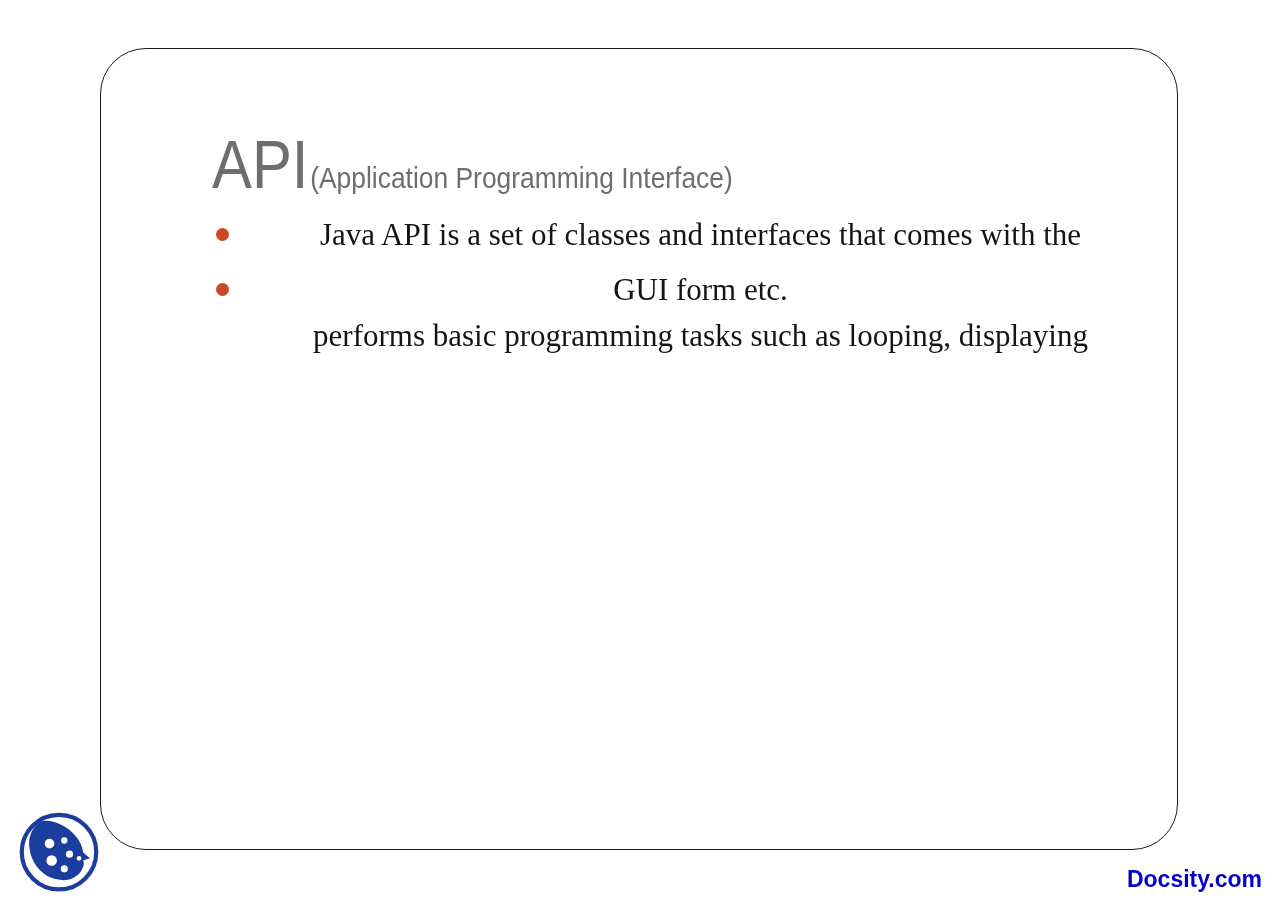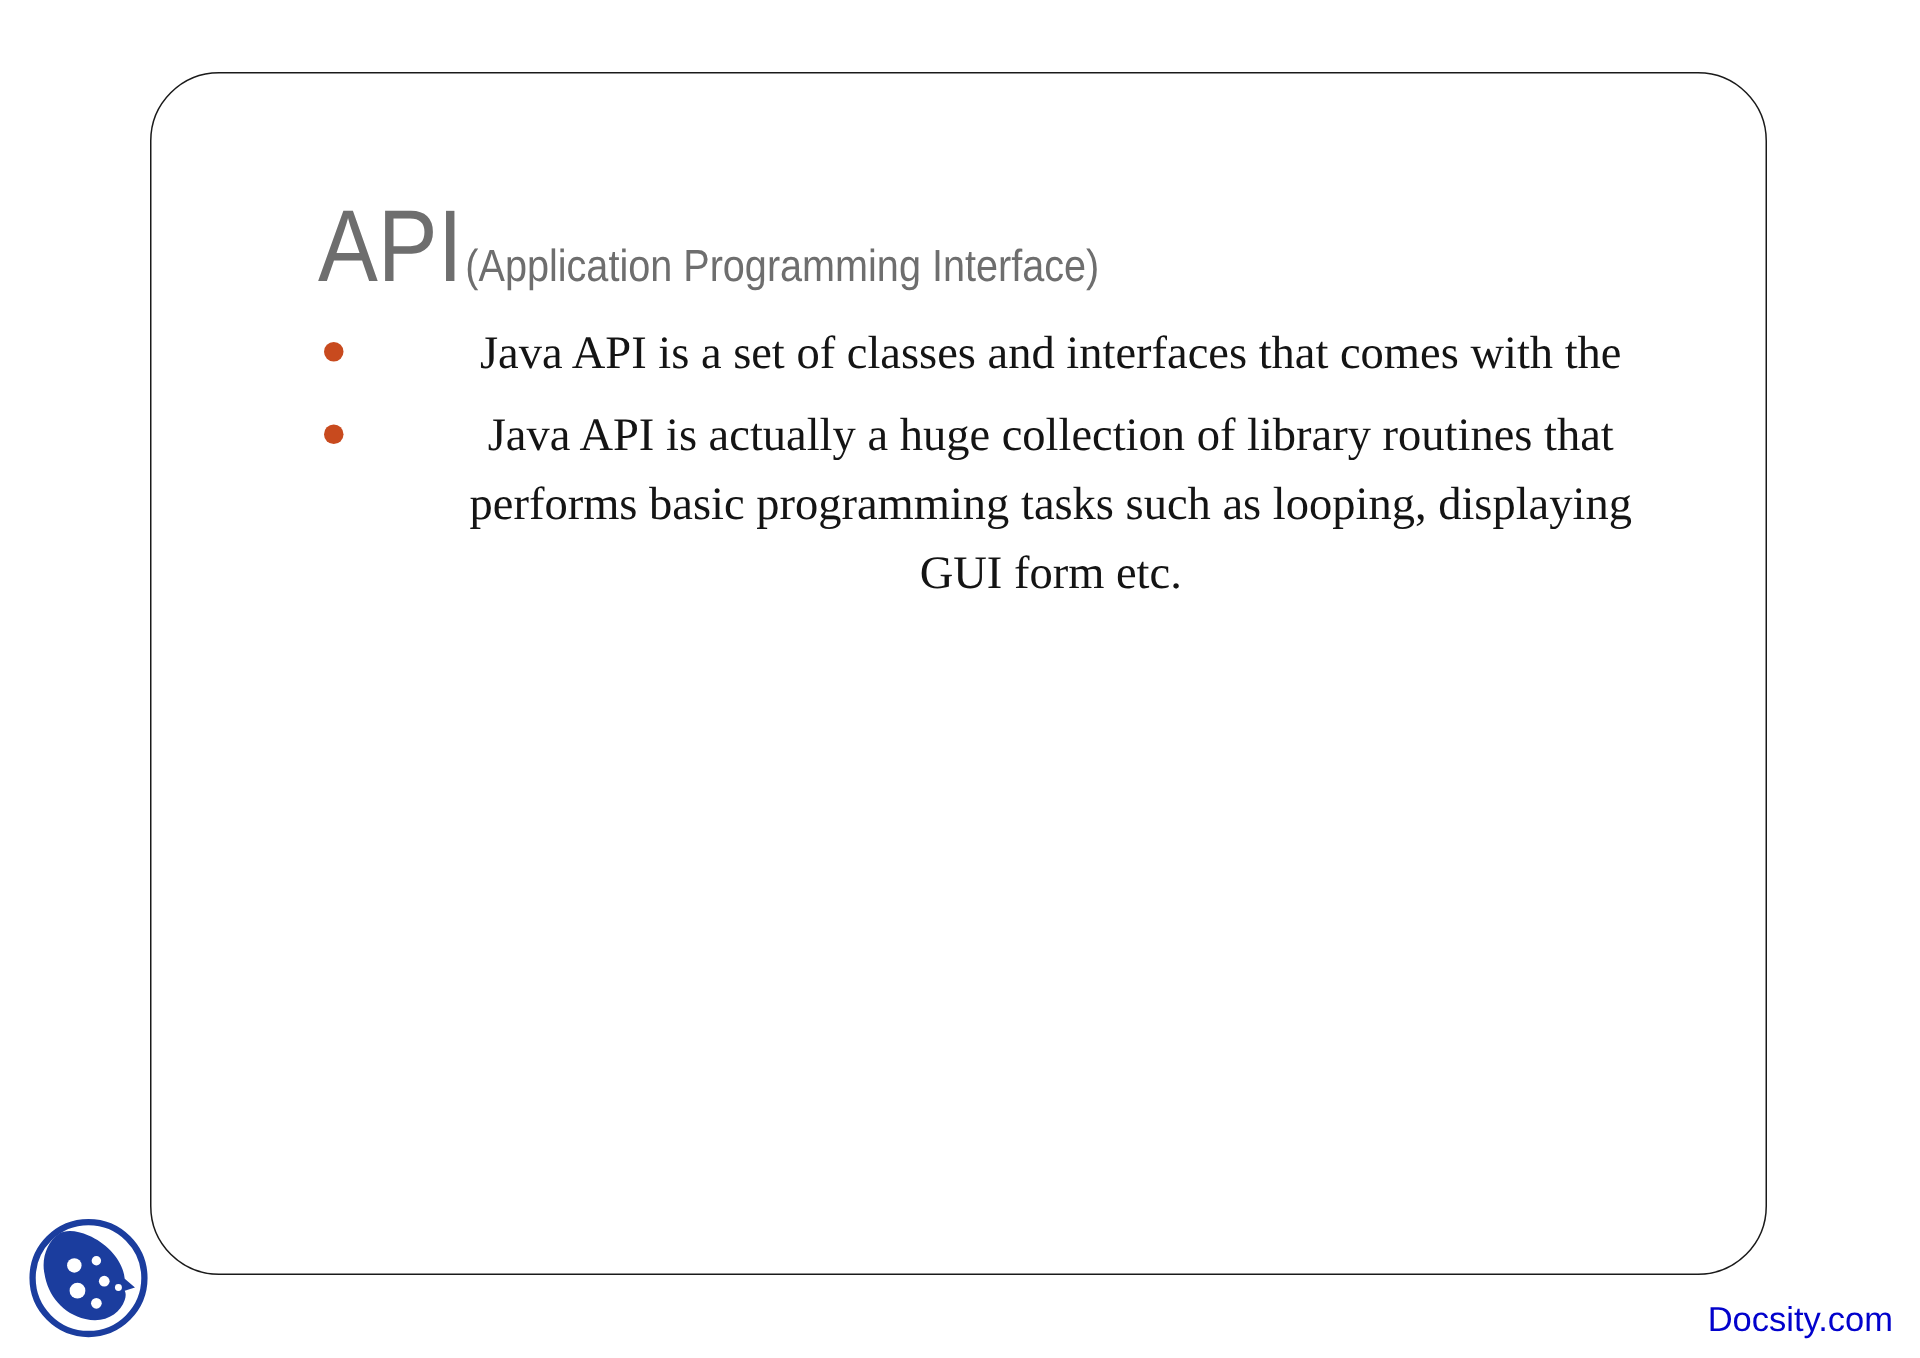--- a/index.html
+++ b/index.html
@@ -86,21 +86,21 @@
     left: 17px;
     top: 809px;
     width: 84px;
     height: 84px;
   }
   .brand-link {
     position: absolute;
     right: 18px;
     top: 866px;
     font-size: 23px;
-    font-weight: 400;
+    font-weight: 700;
     color: #0202cc;
     text-decoration: none;
     white-space: nowrap;
   }
 </style>
 </head>
 <body>
 
 <div class="canvas">
 
@@ -111,23 +111,22 @@
     <span class="title-sub">(Application Programming Interface)</span>
   </div>
 
   <ul class="bullet-list">
     <li class="bullet-item">
       <span class="dot"></span>
       <span class="line">Java API is a set of classes and interfaces that comes with the</span>
     </li>
     <li class="bullet-item">
       <span class="dot"></span>
-      <span class="line">Java API is actually a huge collection of library routines that</span>
+      <span class="line">GUI form etc.</span>
       <span class="line">performs basic programming tasks such as looping, displaying</span>
-      <span class="line">GUI form etc.</span>
     </li>
   </ul>
 
   <svg class="logo" viewBox="0 0 80 80" aria-hidden="true">
     <circle cx="40" cy="41" r="35.5" fill="none" stroke="#1b3d9e" stroke-width="4"></circle>
     <path fill="#1b3d9e" d="M21 13
       C 14 18, 10 28, 12 38
       C 14 52, 24 64, 38 67
       C 50 70, 60 64, 63 55
       C 63.6 53, 64 51, 63 49

